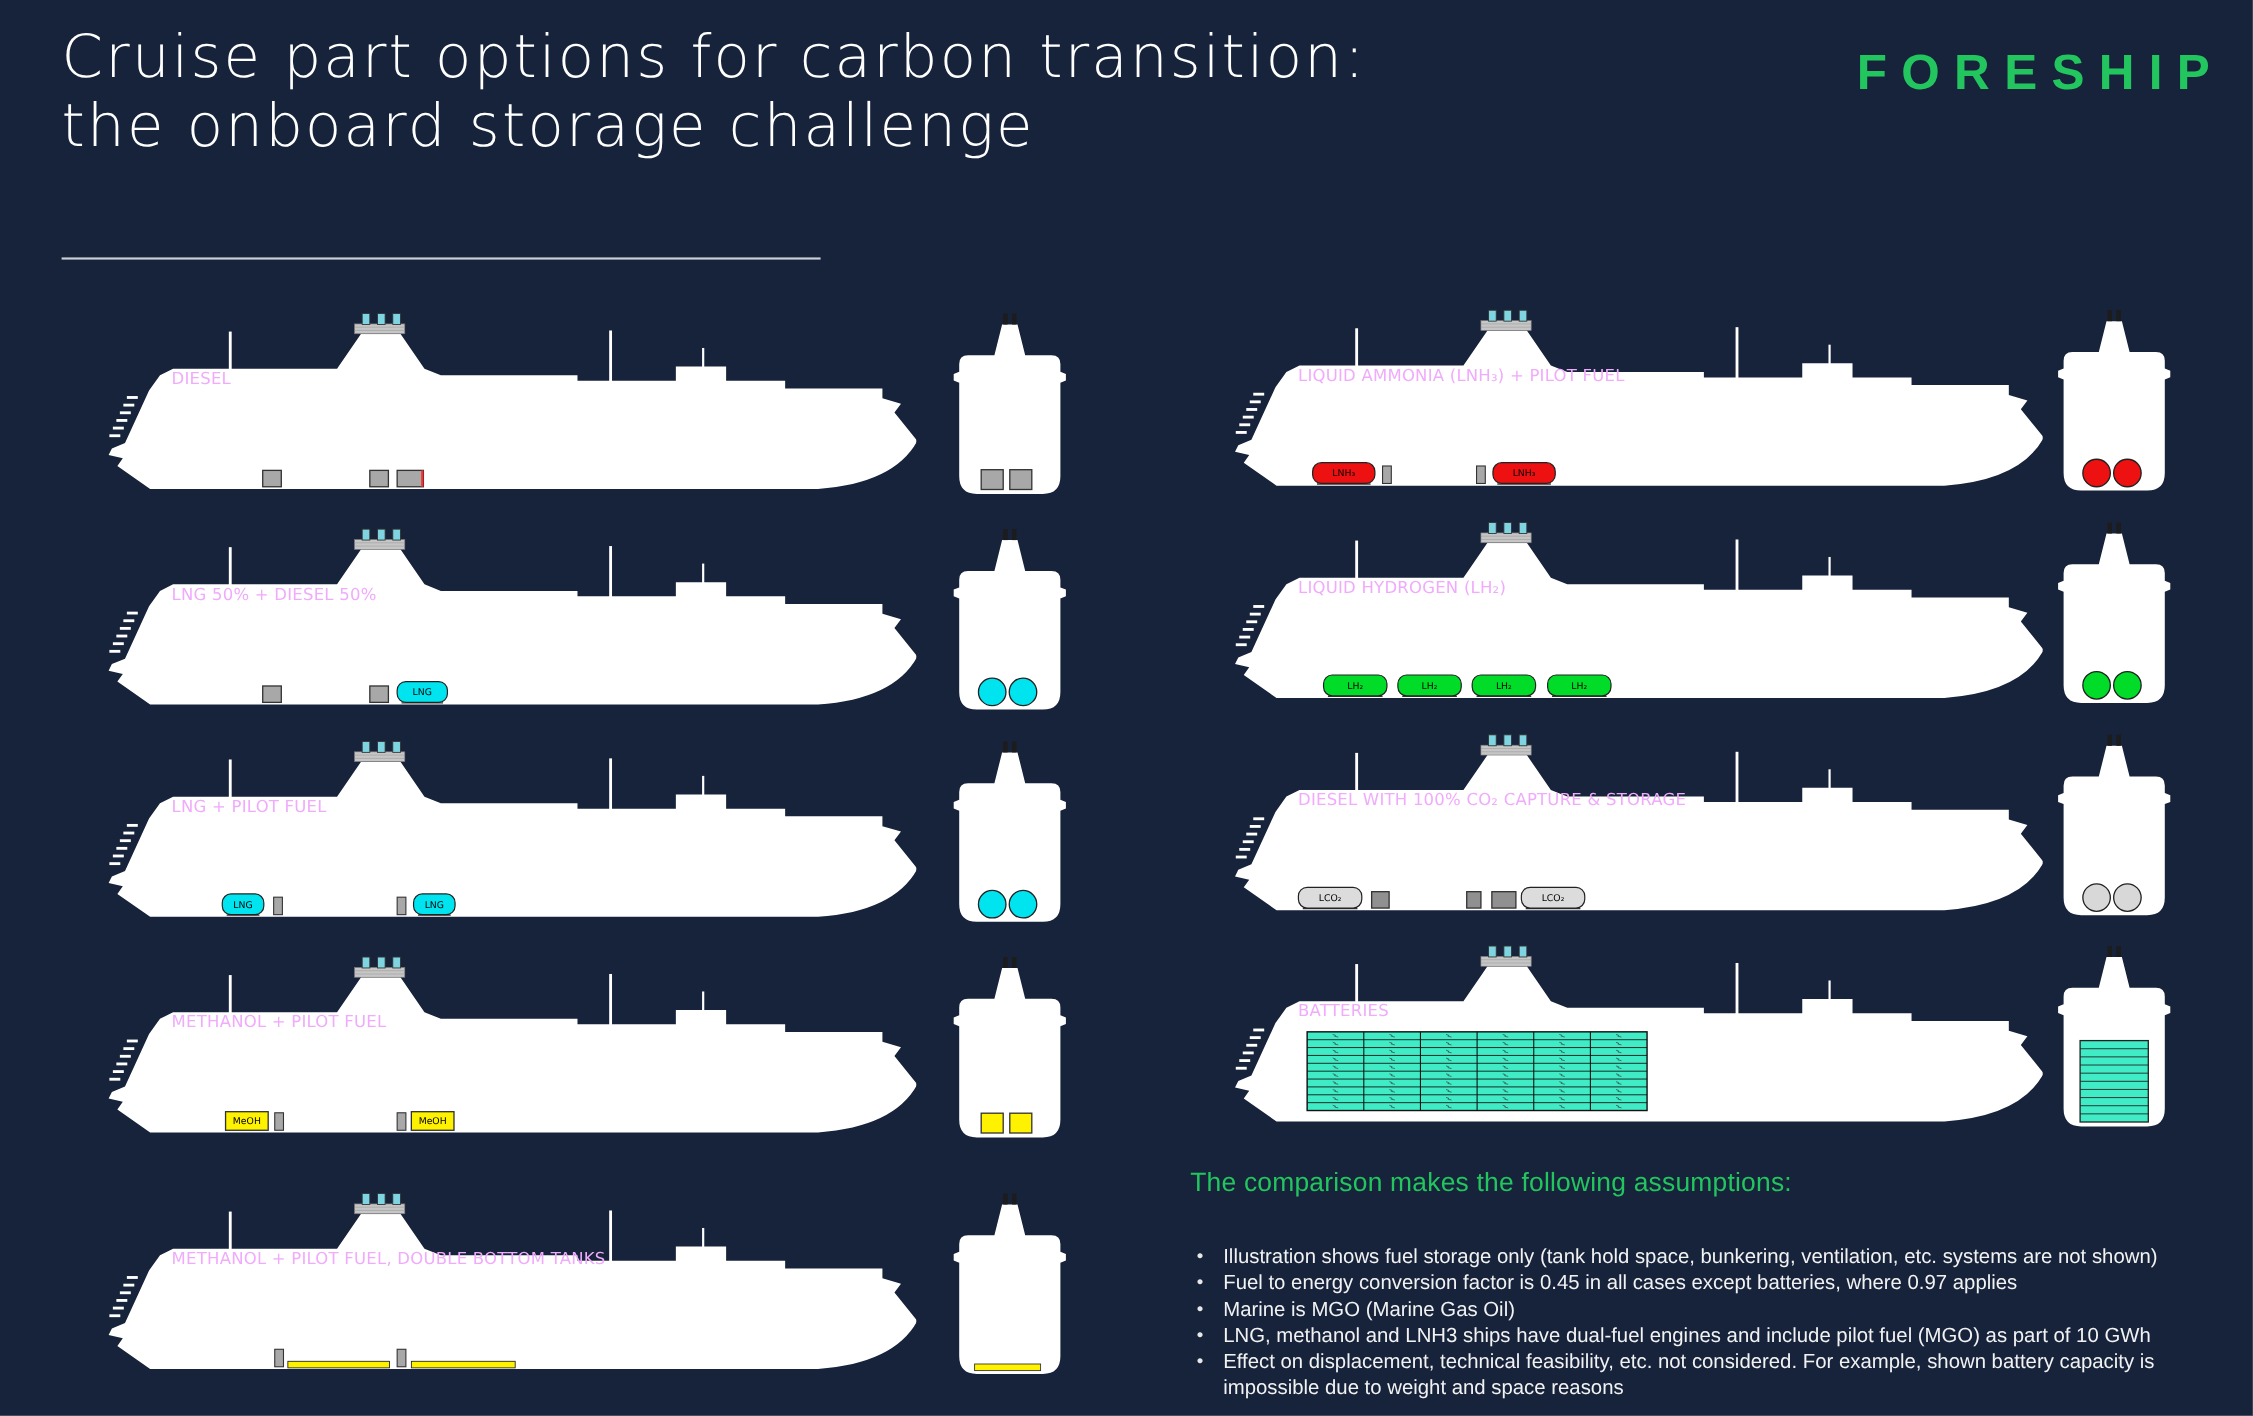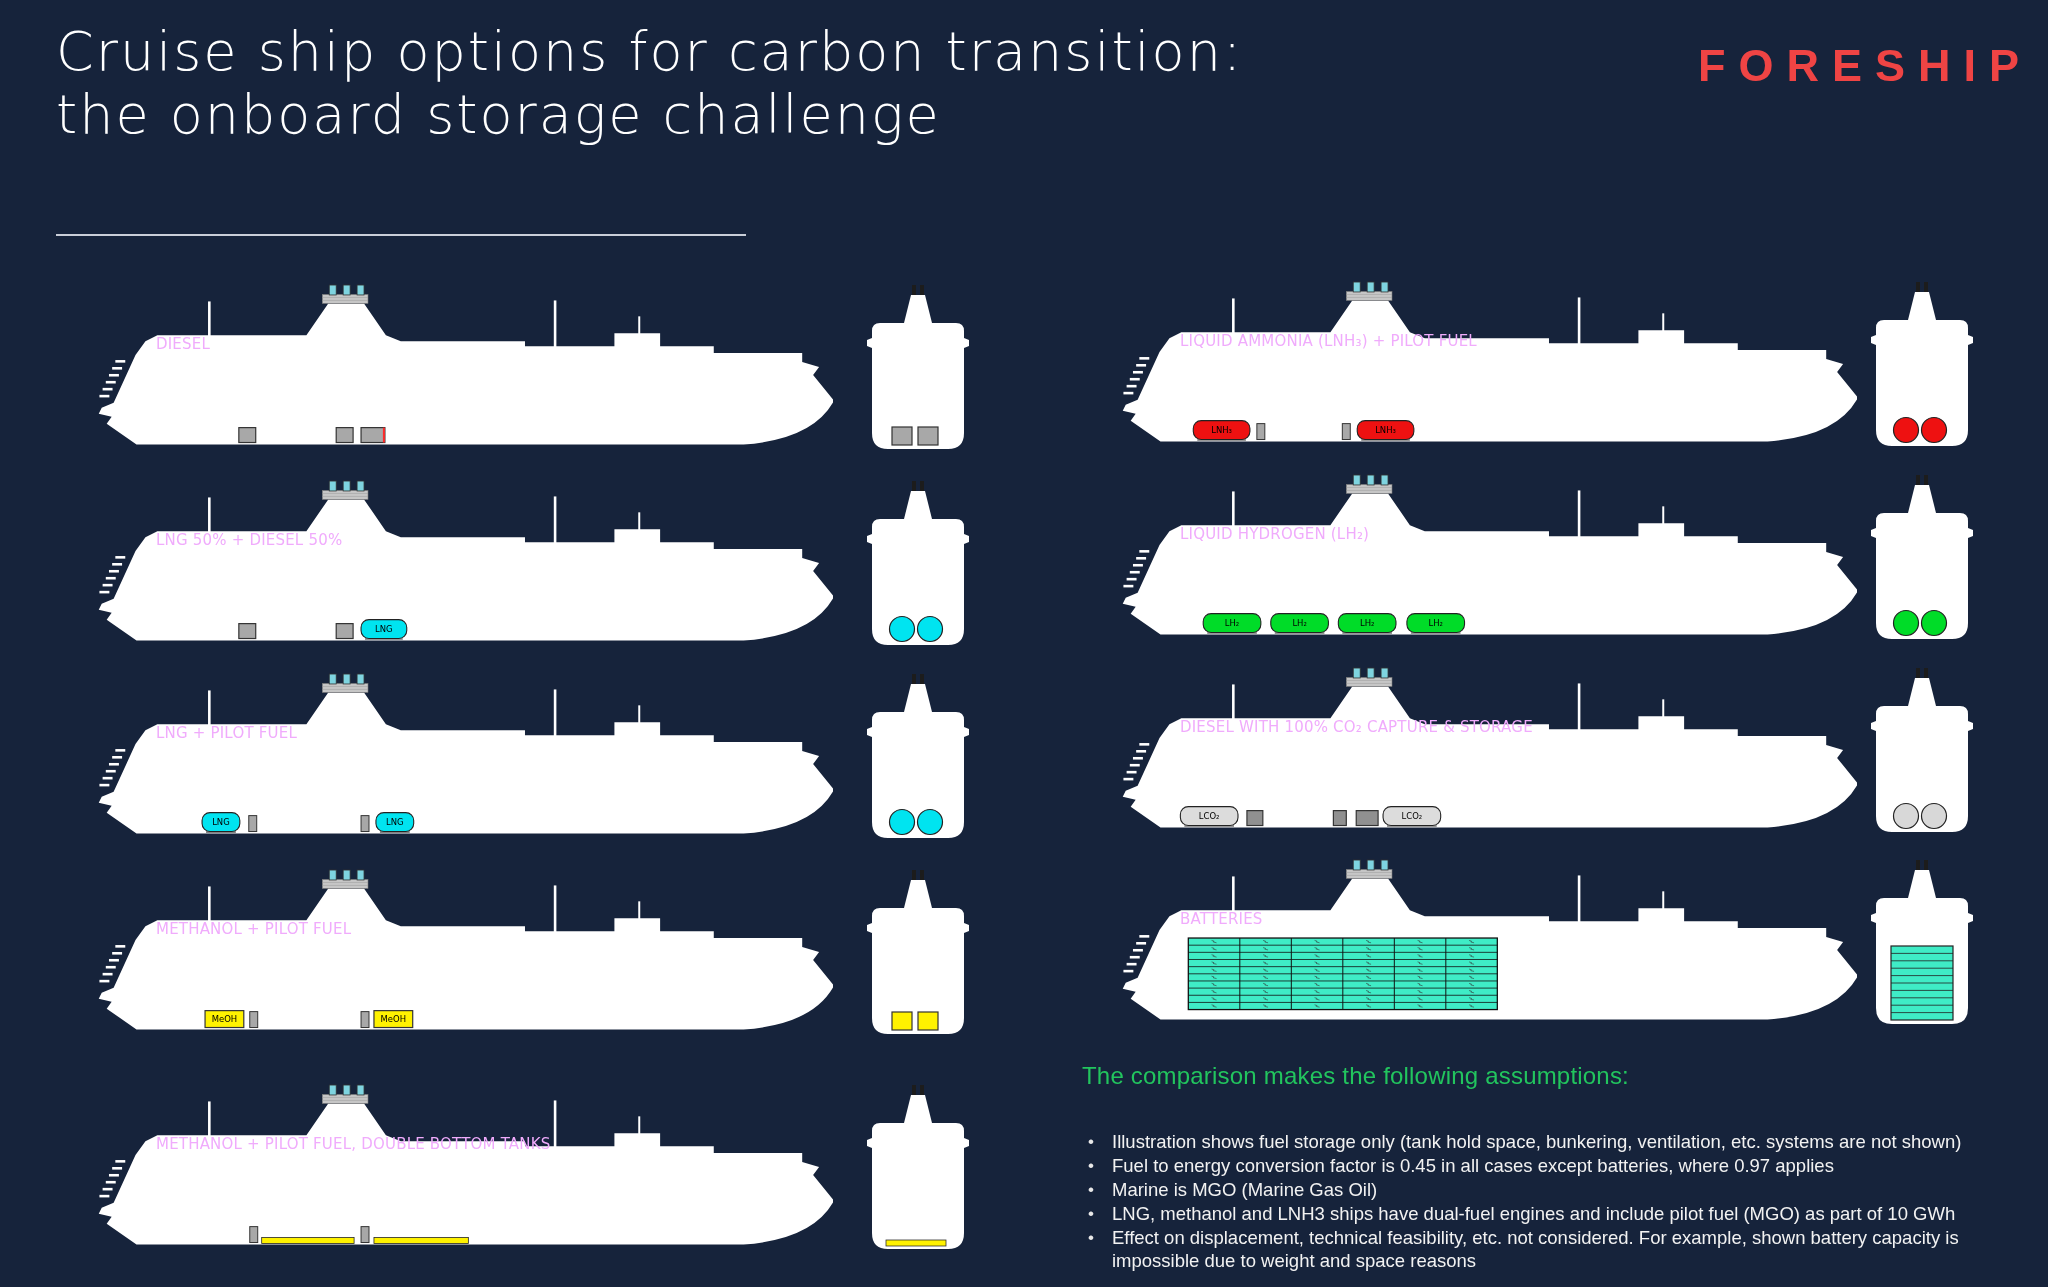--- a/index.html
+++ b/index.html
@@ -1,39 +1,39 @@
 <!DOCTYPE html>
 <html><head>
 <meta charset="utf-8">
 <style>
   html,body{margin:0;padding:0;}
   .page{position:relative;width:2048px;height:1287px;background:#16233b;overflow:hidden;
         font-family:"Liberation Sans",sans-serif;}
   .title{position:absolute;left:56px;top:20px;color:#ffffff;font-size:54px;line-height:63px;
          font-weight:300;letter-spacing:2px;font-family:"DejaVu Sans",sans-serif;}
-  .logo{position:absolute;top:40px;right:16px;color:#ef4444;font-size:45px;font-weight:800;
+  .logo{position:absolute;top:40px;right:26px;color:#22c55e;font-size:45px;font-weight:800;
         letter-spacing:13px;font-family:"Liberation Sans",sans-serif;}
   .divider{position:absolute;left:56px;top:234px;width:690px;height:2px;background:#c9ced8;}
   .ship-row{position:absolute;}
   .side-svg{position:absolute;left:0;top:0;width:775px;height:170px;}
   .front-svg{position:absolute;top:0;width:124px;height:172px;}
   .ship-label{position:absolute;left:98px;top:52px;color:#f0abfc;font-size:15px;
               letter-spacing:0.2px;white-space:nowrap;font-family:"DejaVu Sans",sans-serif;}
   .assumptions{position:absolute;left:1082px;top:1062px;width:948px;color:#f2f2f2;}
   .a-head{font-size:24px;color:#22c55e;letter-spacing:0.2px;}
   .assumptions ul{list-style:none;margin:40px 0 0 0;padding:0;}
   .assumptions li{position:relative;padding-left:30px;font-size:18.5px;line-height:23px;margin:0 0 1px 0;}
   .assumptions li::before{content:"\2022";position:absolute;left:6px;top:0;color:#e8e8e8;font-size:17px;}
 </style>
 </head>
 <body>
 
 <div class="page">
   <div class="title">
-    <div>Cruise ship options for carbon transition:</div>
+    <div>Cruise part options for carbon transition:</div>
     <div>the onboard storage challenge</div>
   </div>
   <div class="logo">FORESHIP</div>
   <div class="divider"></div>
   <div id="ships">
       <div class="ship-row" style="left: 58px; top: 283px; width: 932px; height: 172px;">
         <svg viewBox="0 0 780 170" class="side-svg">
           <path d="M 100 52 L 88 58 L 78 72 L 56 120 L 44 125 L 41 131 L 54 134 L 49 141 L 79 162 L 690 162 Q 760 157 781 118 L 760 92 L 766 84 L 749 79 L 749 70 L 660 70 L 660 63 L 606 63 L 606 50 L 560 50 L 560 63 L 470 63 L 470 58 L 345 58 L 330 52 L 308 20 L 272 20 L 250 52 Z" fill="#ffffff"></path>
           <rect x="57.7" y="77" width="10" height="2.6" fill="#ffffff"></rect>
           <rect x="54.5" y="84" width="10" height="2.6" fill="#ffffff"></rect>

